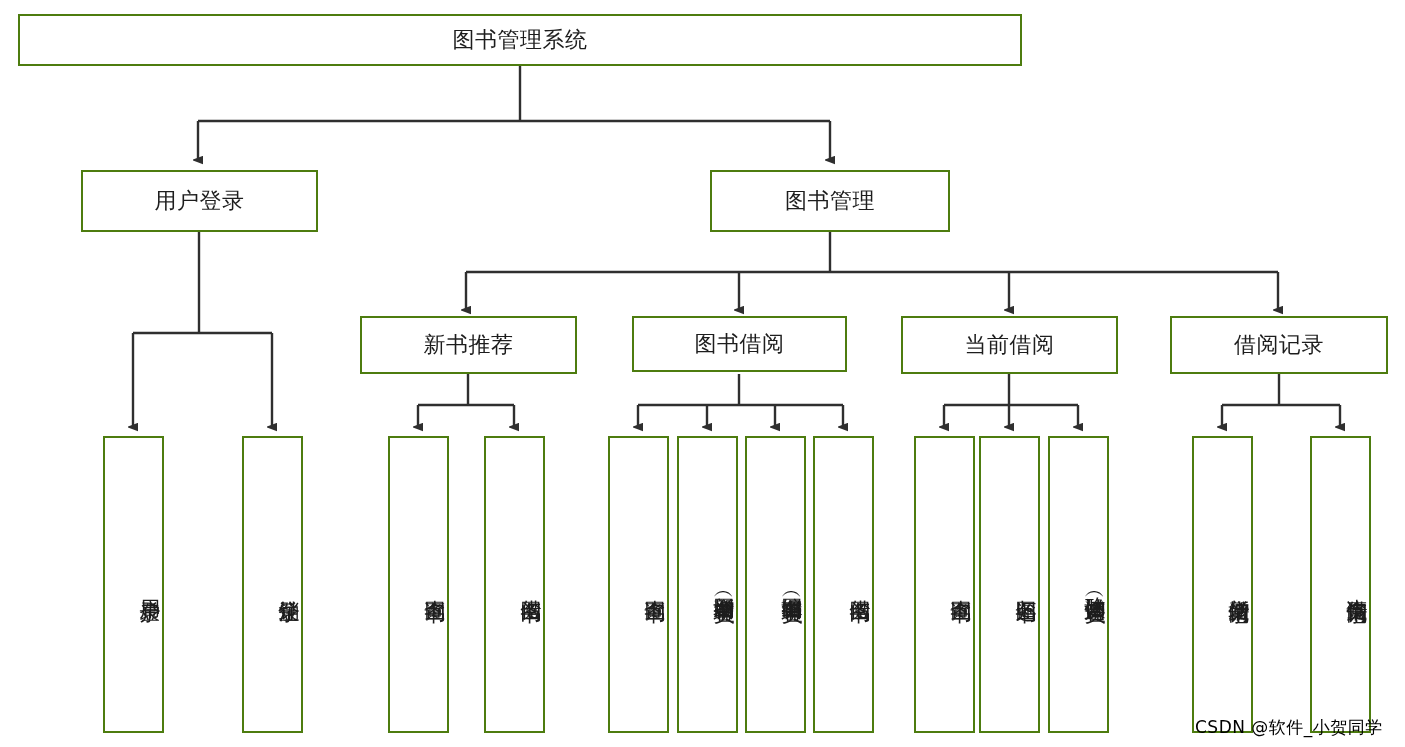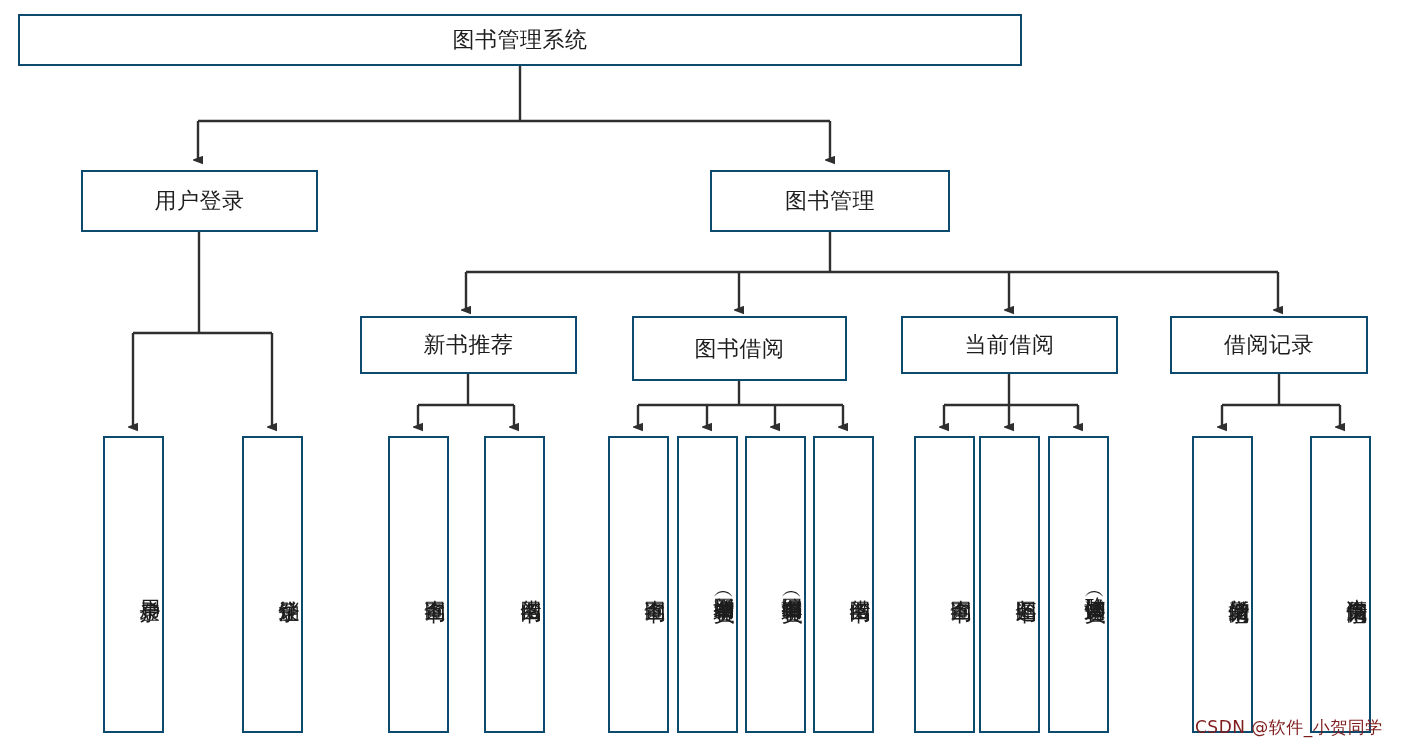--- a/index.html
+++ b/index.html
@@ -22,21 +22,21 @@
     left: 0;
     top: 0;
     width: 1405px;
     height: 747px;
     pointer-events: none;
   }
   .node {
     position: absolute;
     box-sizing: border-box;
     background: #ffffff;
-    border: 2px solid #0c4a6e;
+    border: 2px solid #4d7c0f;
     display: flex;
     align-items: center;
     justify-content: center;
     color: #1d1d1d;
   }
   .node.horiz {
     font-size: 22px;
     letter-spacing: 0.5px;
   }
   .node.vert {
@@ -50,21 +50,21 @@
     justify-content: center;
   }
   .node.vert .vtext {
     writing-mode: vertical-rl;
     text-orientation: upright;
     display: block;
     white-space: nowrap;
   }
   .watermark {
     position: absolute;
-    color: #7f1d1d;
+    color: #000000;
     font-size: 17px;
     letter-spacing: 0.5px;
     white-space: nowrap;
     user-select: none;
   }
 </style>
 </head>
 <body>
 
 <div id="canvas">
@@ -126,27 +126,27 @@
   <div class="node horiz" style="left:81px; top:170px; width:237px; height:62px;">
     <span>用户登录</span>
   </div>
   <div class="node horiz" style="left:710px; top:170px; width:240px; height:62px;font-family:Liberation Serif, serif;">
     <span>图书管理</span>
   </div>
 
   <div class="node horiz" style="left:360px; top:316px; width:217px; height:58px;justify-content:center;">
     <span>新书推荐</span>
   </div>
-  <div class="node horiz" style="left:632px; top:316px; width:215px; height:65px;font-family:Liberation Serif, serif;">
+  <div class="node horiz" style="left:632px; top:316px; width:215px; height:56px;font-family:Liberation Serif, serif;">
     <span>图书借阅</span>
   </div>
   <div class="node horiz" style="left:901px; top:316px; width:217px; height:58px;text-align:center;">
     <span>当前借阅</span>
   </div>
-  <div class="node horiz" style="left:1170px; top:316px; width:198px; height:58px;">
+  <div class="node horiz" style="left:1170px; top:316px; width:218px; height:58px;">
     <span>借阅记录</span>
   </div>
 
   <div class="node vert" style="left:103px; top:436px; width:61px; height:297px;">
     <span class="vtext">用户登录</span>
   </div>
   <div class="node vert" style="left:242px; top:436px; width:61px; height:297px;">
     <span class="vtext">注销登录</span>
   </div>
 

